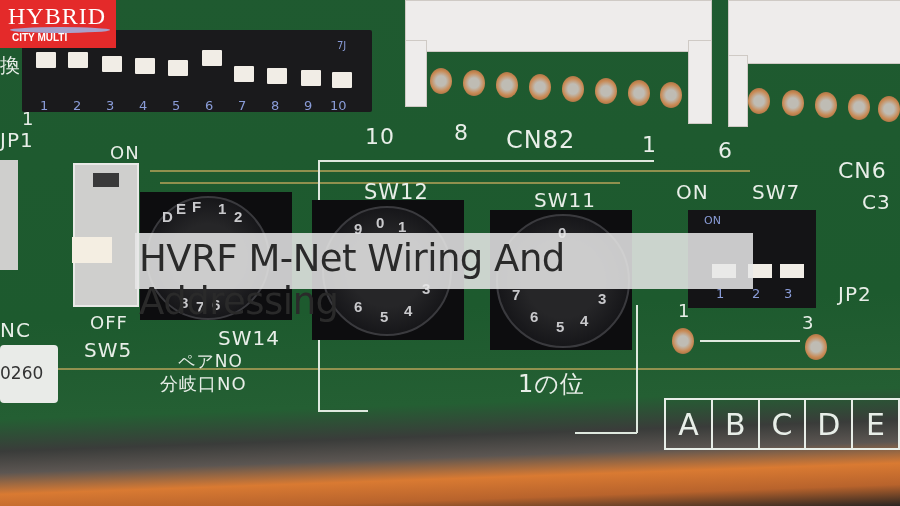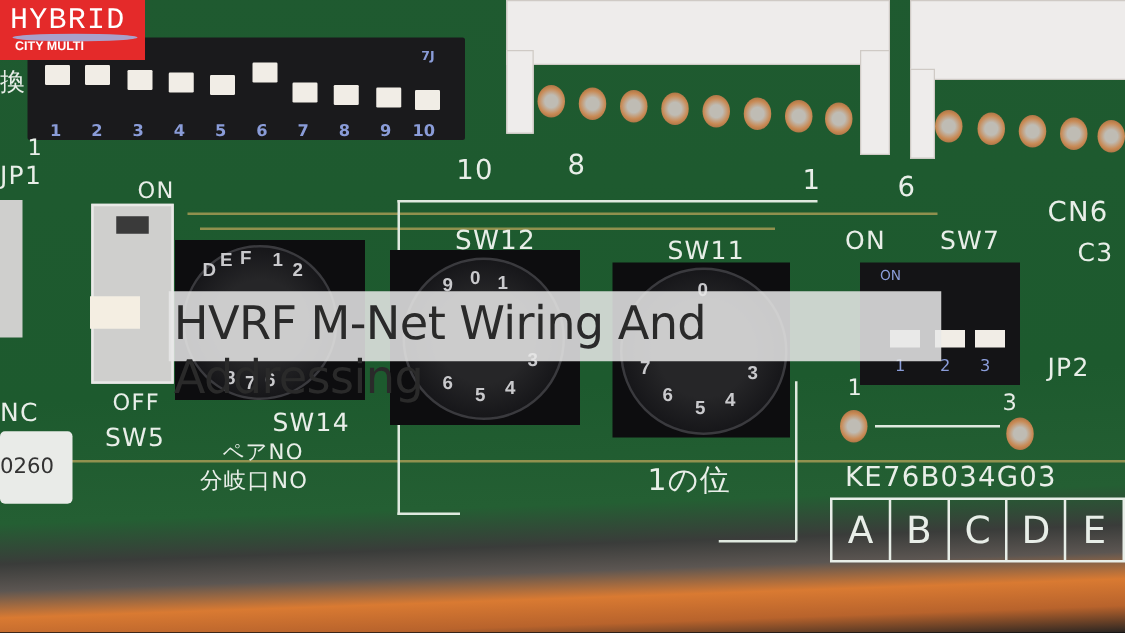--- a/index.html
+++ b/index.html
@@ -4,27 +4,27 @@
 <style>
   html,body{margin:0;padding:0;background:#111;}
   #stage{position:relative;width:900px;height:506px;overflow:hidden;
     background:linear-gradient(178deg,#1f5a30 0%,#1d5a2e 60%,#245f33 78%,#3a3c3a 84%,#5c5652 88%,#d97a32 92%,#b8632c 96%,#2a2522 100%);
     font-family:"Liberation Sans",sans-serif;}
   .silk{position:absolute;color:#e8eee8;font-family:"DejaVu Sans",sans-serif;white-space:nowrap;letter-spacing:1px;}
   .line{position:absolute;background:#dfe9df;}
   .trace{position:absolute;background:#b7a35a;opacity:.75;}
   
   #logo{position:absolute;left:0;top:0;width:116px;height:48px;background:#e42a2a;}
-  #logo .big{position:absolute;left:8px;top:3px;font-size:24px;color:#fff;letter-spacing:1px;font-family:Liberation Mono, monospace;}
+  #logo .big{position:absolute;left:8px;top:3px;font-size:24px;color:#fff;letter-spacing:1px;font-family:Liberation Serif, serif;}
   #logo .swoosh{position:absolute;left:10px;top:27px;width:100px;height:6px;border-radius:50%;background:#9fb5e6;opacity:.85;}
   #logo .small{position:absolute;left:12px;top:32px;font-size:10px;font-weight:bold;color:#fff;font-family:"Liberation Sans",sans-serif;}
   
   #dipbank{position:absolute;left:22px;top:30px;width:350px;height:82px;background:#1a1a1c;border-radius:2px;}
   .dip{position:absolute;top:22px;width:20px;height:16px;background:#f1ede6;border-radius:1px;}
-  .dipnum{position:absolute;top:68px;color:#8a9cd8;font-size:13px;font-family:"DejaVu Sans",sans-serif;font-weight:bold;}
+  .dipnum{position:absolute;top:68px;color:#8a9cd8;font-size:13px;font-family:"DejaVu Sans",sans-serif;}
   
   .conn{position:absolute;background:#eeeceb;border:1px solid #cfcac5;}
   .pad{position:absolute;width:22px;height:26px;border-radius:50%;background:radial-gradient(circle,#bfbcb4 30%,#c88a55 60%,#8a5a32 100%);}
   
   .rotary{position:absolute;background:#0d0d0f;}
   .dial{position:absolute;border-radius:50%;background:radial-gradient(circle,#262628 40%,#17171a 70%,#202022 100%);border:2px solid #3a3a3e;}
   .dial span{position:absolute;color:#c9c9cc;font-weight:bold;font-size:15px;}
   
   #sw5{position:absolute;left:73px;top:163px;width:62px;height:140px;background:#cfcfcd;border:2px solid #e9e9e7;}
   #sw5 .knob{position:absolute;left:-3px;top:72px;width:40px;height:26px;background:#f4eee2;}
@@ -91,20 +91,21 @@
   <div class="conn" style="left:688px;top:40px;width:22px;height:82px;"></div>
   <div class="pad" style="left:430px;top:68px"></div>
   <div class="pad" style="left:463px;top:70px"></div>
   <div class="pad" style="left:496px;top:72px"></div>
   <div class="pad" style="left:529px;top:74px"></div>
   <div class="pad" style="left:562px;top:76px"></div>
   <div class="pad" style="left:595px;top:78px"></div>
   <div class="pad" style="left:628px;top:80px"></div>
   <div class="pad" style="left:660px;top:82px"></div>
   <span class="silk" style="left:454px;top:120px;font-size:22px">8</span>
+  <span class="silk" style="left:506px;top:126px;font-size:24px">CN82</span>
   <span class="silk" style="left:642px;top:132px;font-size:22px">1</span>
 
   <div class="conn" style="left:728px;top:0;width:172px;height:62px;"></div>
   <div class="conn" style="left:728px;top:55px;width:18px;height:70px;"></div>
   <div class="pad" style="left:748px;top:88px"></div>
   <div class="pad" style="left:782px;top:90px"></div>
   <div class="pad" style="left:815px;top:92px"></div>
   <div class="pad" style="left:848px;top:94px"></div>
   <div class="pad" style="left:878px;top:96px"></div>
   <span class="silk" style="left:718px;top:138px;font-size:22px">6</span>
@@ -185,21 +186,20 @@
     <span style="position:absolute;left:64px;top:76px;color:#8a9cd8;font-size:13px;font-family:'DejaVu Sans',sans-serif;">2</span>
     <span style="position:absolute;left:96px;top:76px;color:#8a9cd8;font-size:13px;font-family:'DejaVu Sans',sans-serif;">3</span>
   </div>
   <span class="silk" style="left:678px;top:300px;font-size:18px">1</span>
   <span class="silk" style="left:802px;top:312px;font-size:18px">3</span>
   <span class="silk" style="left:838px;top:282px;font-size:20px">JP2</span>
   <div class="pad" style="left:672px;top:328px"></div>
   <div class="pad" style="left:805px;top:334px"></div>
   <div class="line" style="left:700px;top:340px;width:100px;height:2px;"></div>
 
-  <span class="silk" style="left:676px;top:370px;font-size:22px">KE76B034G03</span>
 
   <div id="abcde">
     <div class="cell">A</div>
     <div class="cell">B</div>
     <div class="cell">C</div>
     <div class="cell">D</div>
     <div class="cell">E</div>
   </div>
 
   <div id="title-banner">

